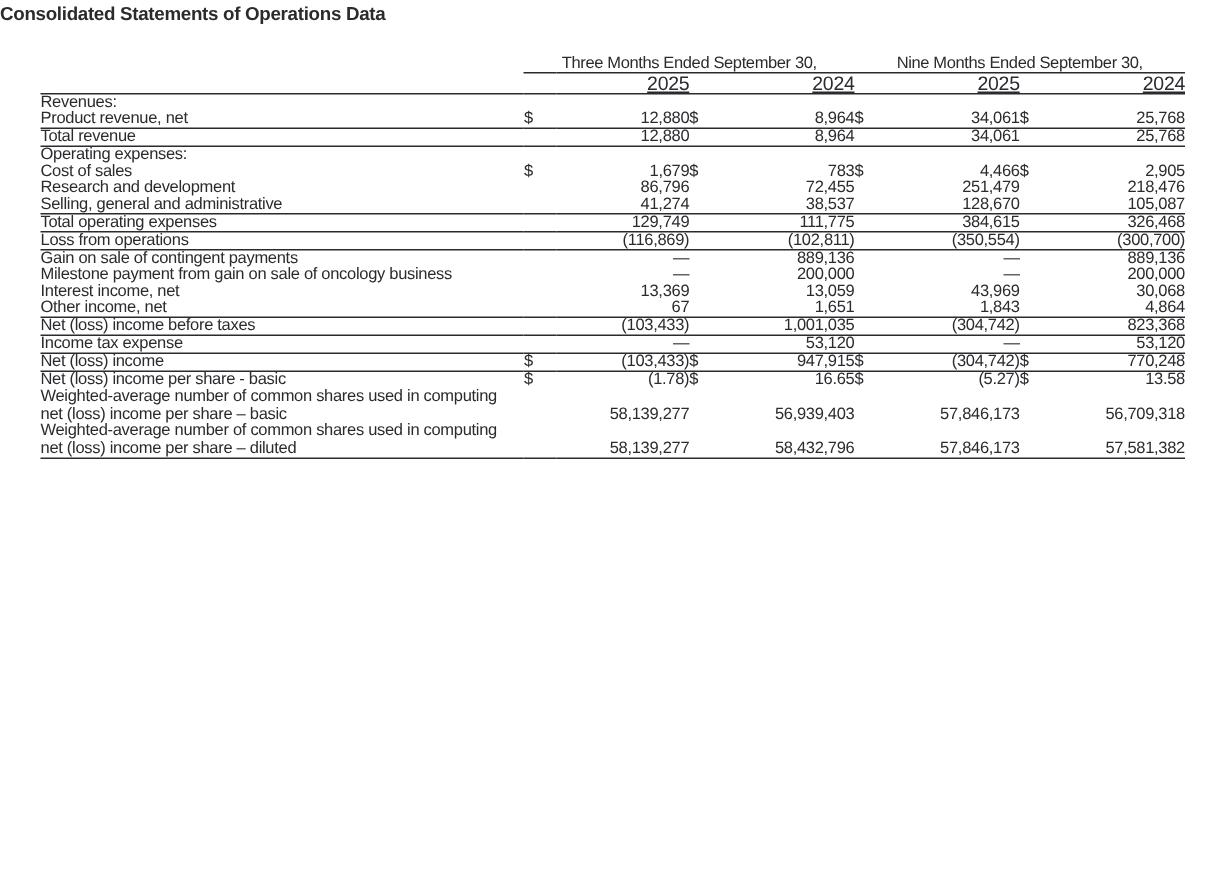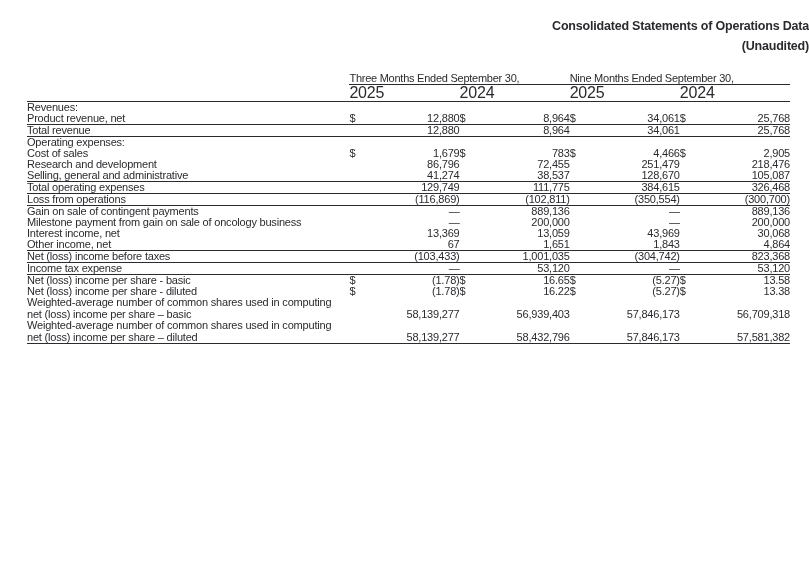--- a/index.html
+++ b/index.html
@@ -19,22 +19,21 @@
   .page {
     position: relative;
     width: 809px;
     height: 582px;
     box-sizing: border-box;
     padding: 0;
   }
 
   
   .title-block {
-    text-align: right;
-    padding-top: 17px;
+    text-align: left;
   }
   .title-line {
     font-size: 12.5px;
     font-weight: 700;
     letter-spacing: -0.2px;
     line-height: 19.5px;
     color: #2b2b2f;
   }
 
   
@@ -56,32 +55,33 @@
     white-space: nowrap;
   }
 
   
   col.c-label { width: 322px; }
   col.c-cur   { width: 22px; }
   col.c-num   { width: 88px; }
 
   
   .hdr-group {
-    text-align: left;
+    text-align: center;
     font-size: 11px;
     letter-spacing: -0.25px;
     padding-bottom: 3px;
     border-bottom: 1.1px solid #2b2b2f;
   }
   .hdr-year {
-    text-align: left;
-    font-size: 16px;
+    text-align: right;
+    font-size: 13px;
     letter-spacing: -0.2px;
     padding-top: 6px;
     padding-bottom: 5px;
+    text-decoration: underline;
   }
   .hdr-spacer { border-bottom: none; }
 
   .row-head-bottom > td { border-bottom: 1.1px solid #2b2b2f; }
 
   
   td.label {
     text-align: left;
     letter-spacing: -0.2px;
     padding: 3.6px 0 3.2px 0;
@@ -107,21 +107,20 @@
   .wrapline td.label { padding-bottom: 0px; margin-left: 15px; }
   .contline td.label { padding-top: 1px; }
 </style>
 </head>
 <body>
 
 <div class="page">
 
   <div class="title-block">
     <div class="title-line">Consolidated Statements of Operations Data</div>
-    <div class="title-line">(Unaudited)</div>
   </div>
 
   <div class="stmt-wrap">
     <table class="stmt">
       <colgroup>
         <col class="c-label">
         <col class="c-cur">
           <col class="c-num">
         <col class="c-cur">
           <col class="c-num">
@@ -303,41 +302,41 @@
             <td class="label ind1">Income tax expense</td>
             <td class="cur"></td>
             <td class="num">—</td>
             <td class="cur"></td>
             <td class="num">53,120</td>
             <td class="cur"></td>
             <td class="num">—</td>
             <td class="cur"></td>
             <td class="num">53,120</td>
           </tr>
+          <tr class="rule-bottom">
+            <td class="label ind2">Net (loss) income</td>
+            <td class="cur">$</td>
+            <td class="num">(103,433)</td>
+            <td class="cur">$</td>
+            <td class="num">947,915</td>
+            <td class="cur">$</td>
+            <td class="num">(304,742)</td>
+            <td class="cur">$</td>
+            <td class="num">770,248</td>
+          </tr>
           <tr>
             <td class="label ind0">Net (loss) income per share - basic</td>
             <td class="cur">$</td>
             <td class="num">(1.78)</td>
             <td class="cur">$</td>
             <td class="num">16.65</td>
             <td class="cur">$</td>
             <td class="num">(5.27)</td>
             <td class="cur">$</td>
             <td class="num">13.58</td>
-          </tr>
-          <tr>
-            <td class="label ind0">Net (loss) income per share - diluted</td>
-            <td class="cur">$</td>
-            <td class="num">(1.78)</td>
-            <td class="cur">$</td>
-            <td class="num">16.22</td>
-            <td class="cur">$</td>
-            <td class="num">(5.27)</td>
-            <td class="cur">$</td>
-            <td class="num">13.38</td>
           </tr>
           <tr class="wrapline">
             <td class="label ind0">Weighted-average number of common shares used in computing</td>
             <td class="cur"></td>
             <td class="num"></td>
             <td class="cur"></td>
             <td class="num"></td>
             <td class="cur"></td>
             <td class="num"></td>
             <td class="cur"></td>

